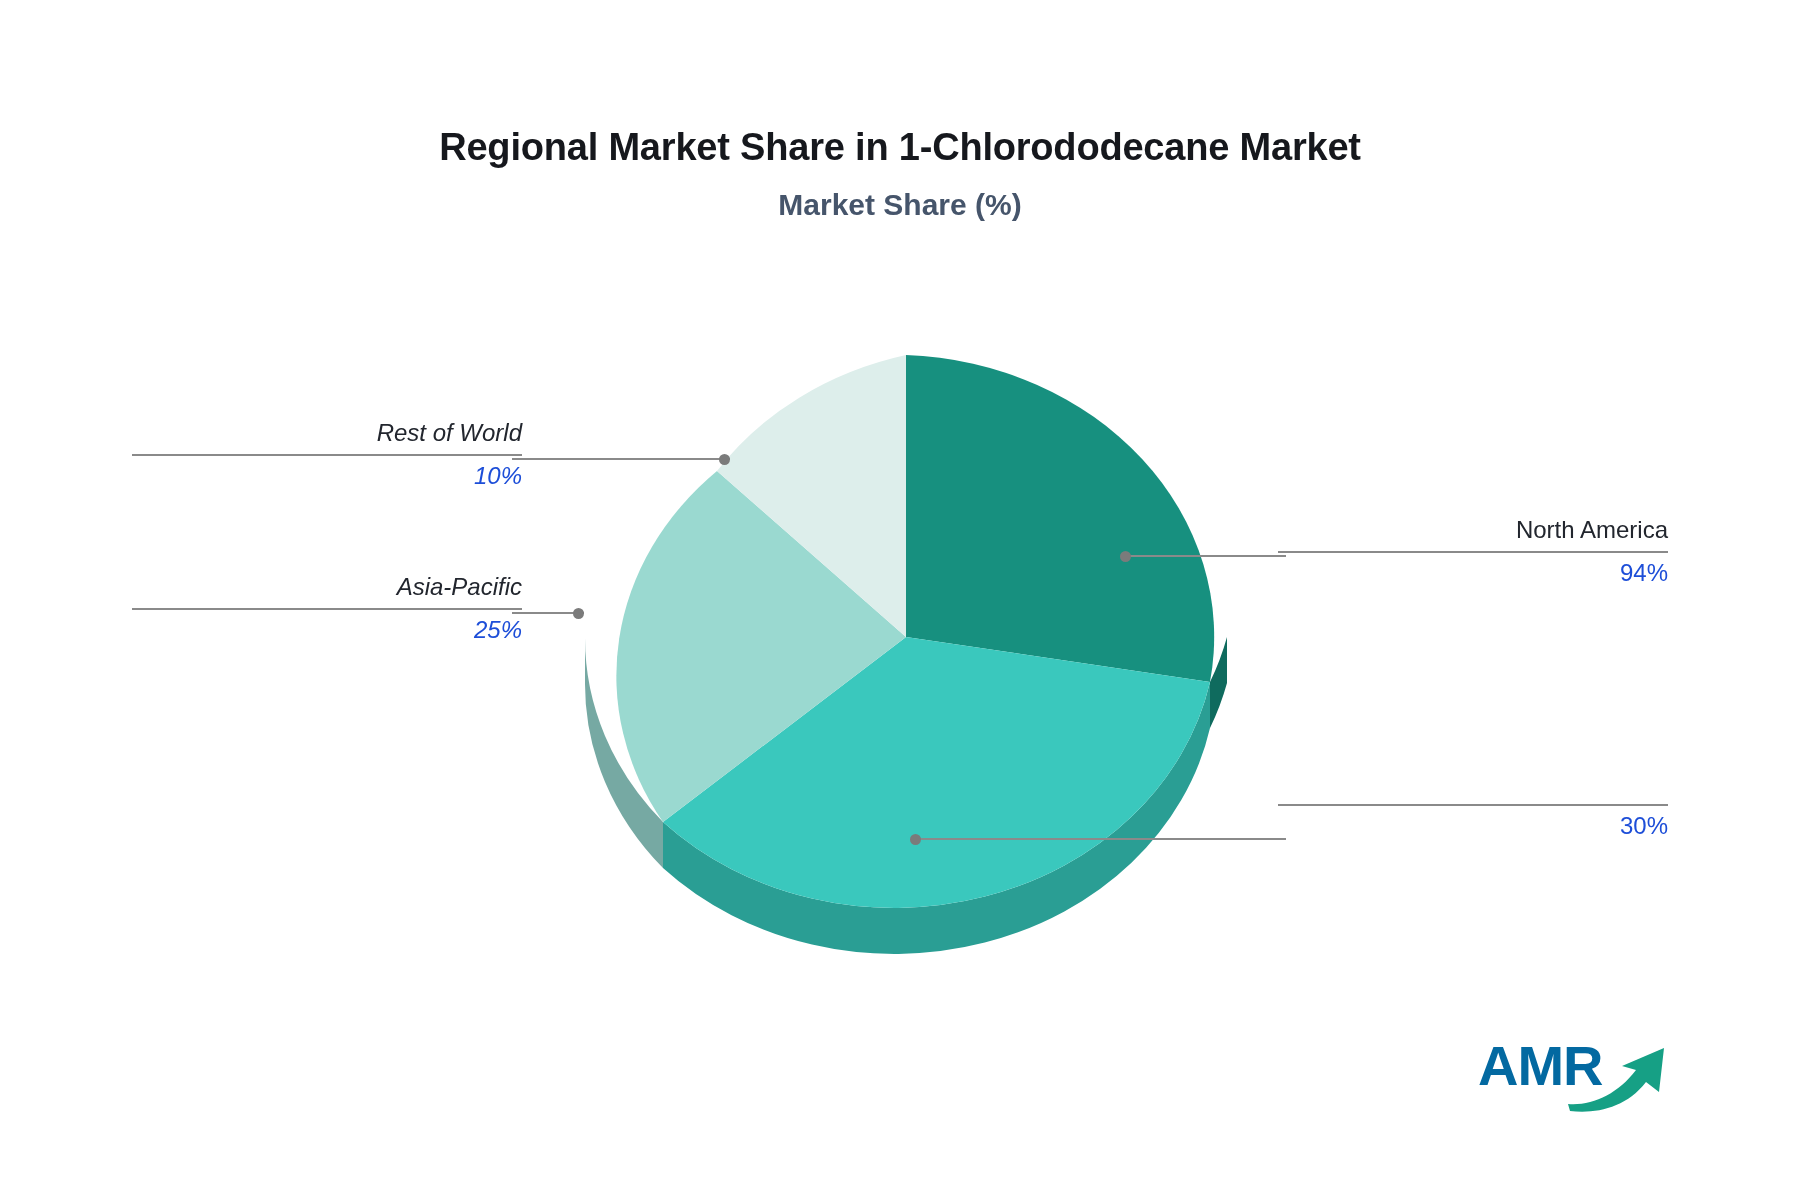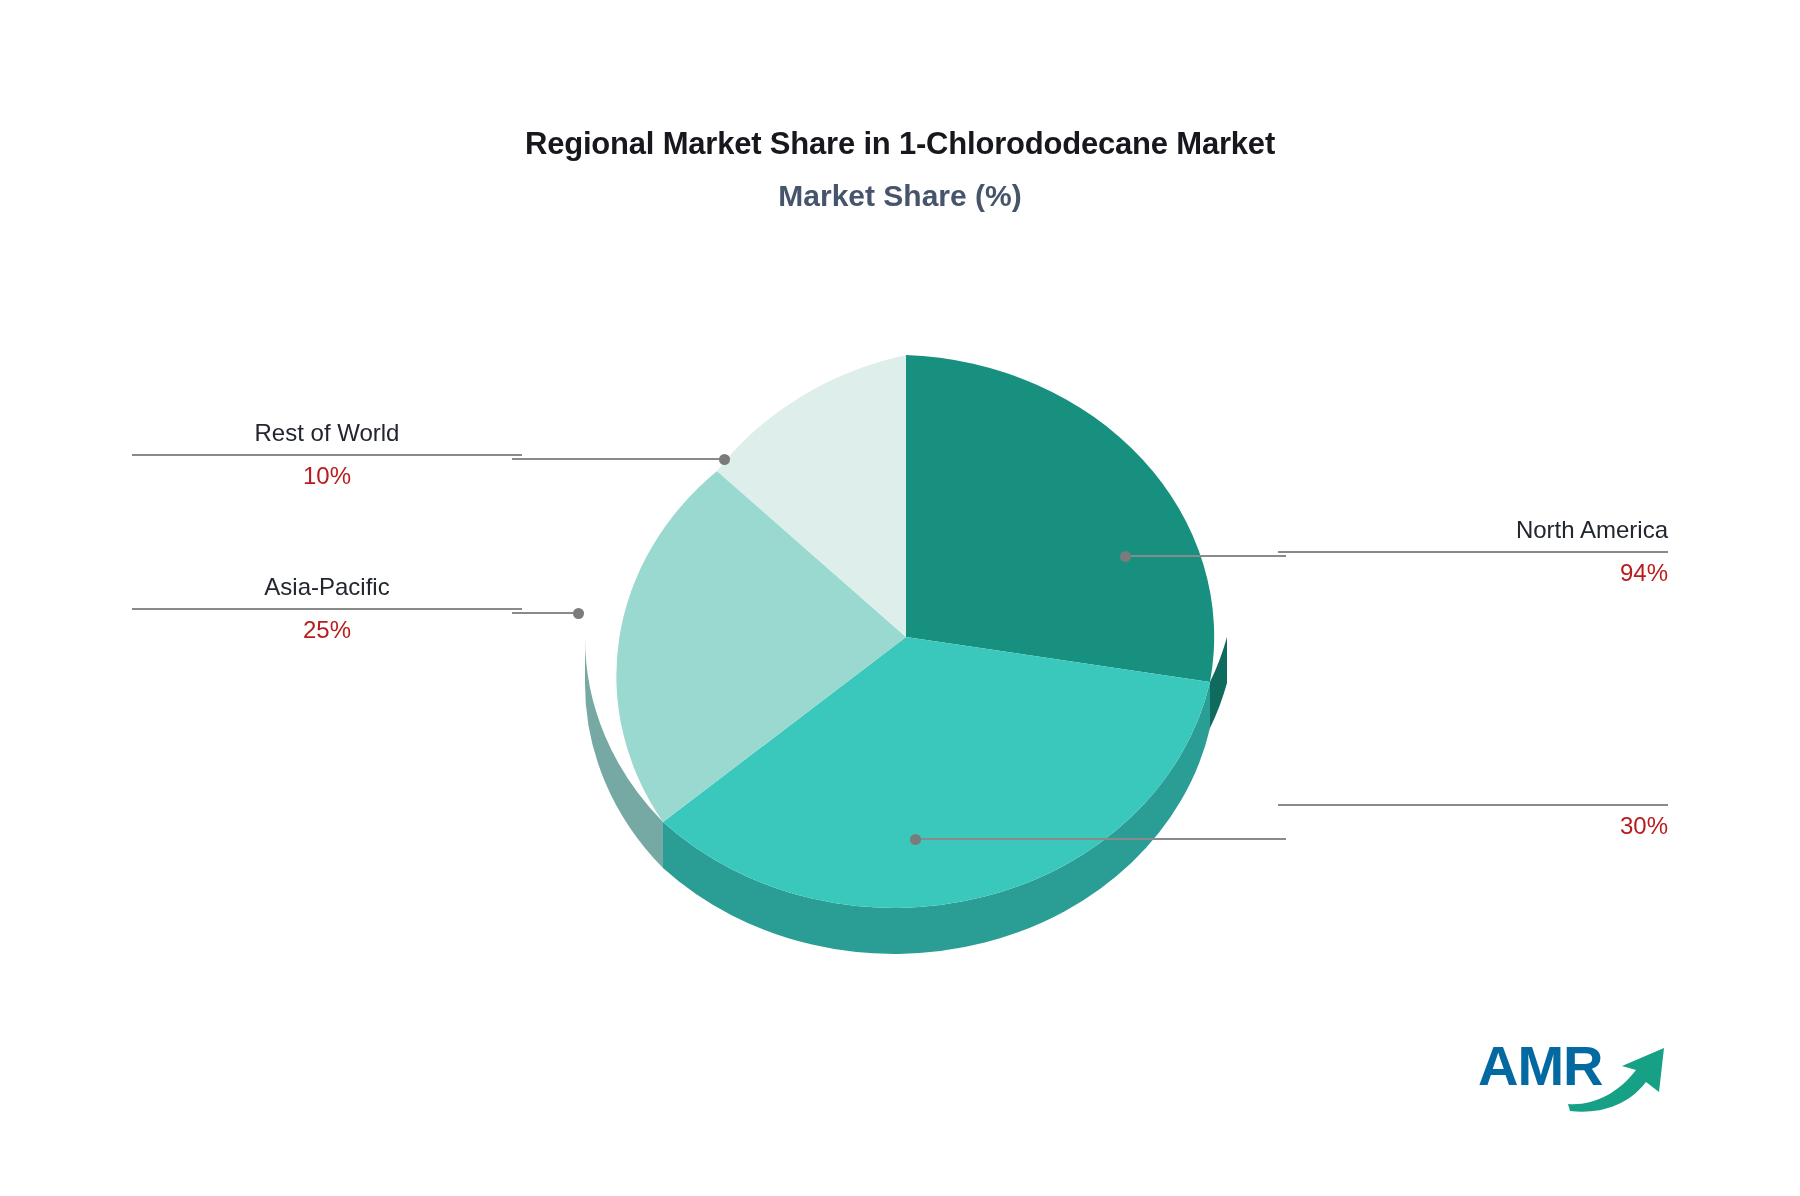--- a/index.html
+++ b/index.html
@@ -23,21 +23,21 @@
 
   
   .title-block {
     position: absolute;
     top: 125px;
     left: 0;
     width: 1800px;
     text-align: center;
   }
   .chart-title {
-    font-size: 31px;
+    font-size: 38px;
     font-weight: bold;
     color: #16181d;
     letter-spacing: -0.2px;
     margin: 0;
     line-height: 1.2;
   }
   .chart-subtitle {
     font-size: 30px;
     font-weight: bold;
     color: #46556b;
@@ -72,24 +72,24 @@
     line-height: 1.25;
     white-space: nowrap;
   }
   .callout .c-rule {
     height: 2px;
     background: #8a8a8a;
     margin: 6px 0 4px 0;
   }
   .callout .c-value {
     font-size: 24px;
-    color: #b91c1c;
+    color: #1d4ed8;
     line-height: 1.3;
   }
-  .callout.left { text-align: center; }
+  .callout.left { text-align: right; font-style: italic; }
   .callout.right { text-align: right; }
 
   #callout-rest-of-world { left: 132px; top: 418px; width: 390px; }
   #callout-asia-pacific  { left: 132px; top: 572px; width: 390px; }
   #callout-north-america { left: 1278px; top: 515px; width: 390px; }
   #callout-europe        { left: 1278px; top: 798px; width: 390px; }
 
   
   .leader {
     position: absolute;

